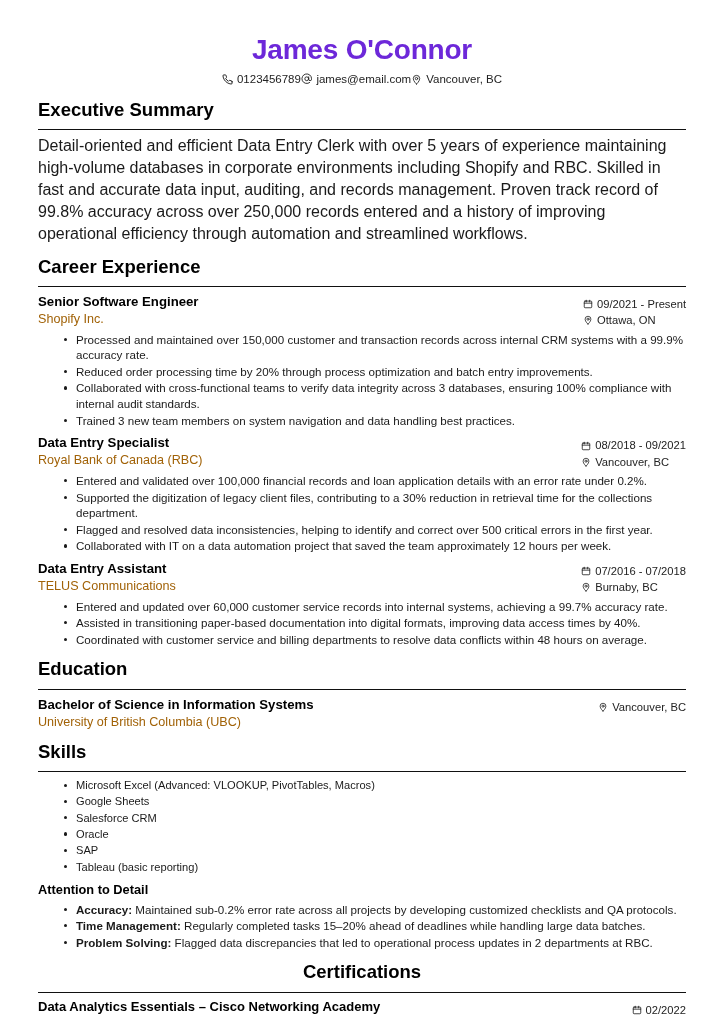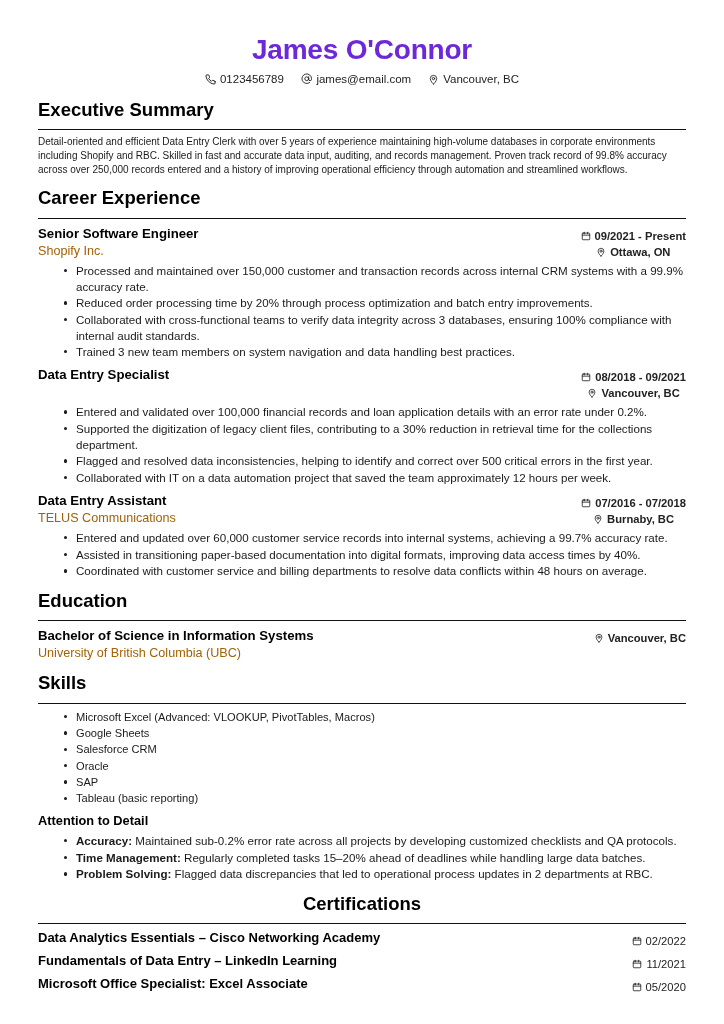--- a/index.html
+++ b/index.html
@@ -35,21 +35,20 @@
     line-height: 1.15;
     color: #6d28d9;
   }
   .contact-row {
     margin-top: 7px;
     font-size: 11.5px;
     color: #222;
     display: flex;
     justify-content: center;
     align-items: flex-start;
-    gap: 17px;
     flex-wrap: wrap;
   }
   .contact-item {
     display: inline-flex;
     align-items: center;
     gap: 4px;
     white-space: nowrap;
   }
   .contact-item .ico { display: inline-flex; align-items: center; }
 
@@ -61,21 +60,21 @@
     color: #000;
     line-height: 1.2;
     padding-bottom: 8px;
     border-bottom: 1.6px solid #111;
     margin-bottom: 5px;
   }
   .section-title.centered { text-align: center; }
 
   
   .summary-text {
-    font-size: 10px;
+    font-size: 16px;
     line-height: 1.37;
     color: #1a1a1a;
     text-align: left;
   }
 
   
   .entry { margin-top: 7px; }
   .entry:first-of-type { margin-top: 3px; }
   .entry-head {
     display: flex;
@@ -100,24 +99,23 @@
     flex: 0 0 auto;
     text-align: right;
     font-size: 11.2px;
     color: #222;
     padding-top: 2px;
     line-height: 1.45;
   }
   .meta-line {
     display: flex;
     align-items: center;
-    justify-content: center;
+    justify-content: flex-start;
     gap: 4px;
     white-space: nowrap;
-    font-weight: bold;
   }
 
   
   ul.bullets {
     list-style: none;
     margin: 3px 0 0 0;
     padding: 0 0 0 26px;
   }
   ul.bullets > li {
     position: relative;
@@ -264,20 +262,21 @@
         <li>Reduced order processing time by 20% through process optimization and batch entry improvements.</li>
         <li>Collaborated with cross-functional teams to verify data integrity across 3 databases, ensuring 100% compliance with internal audit standards.</li>
         <li>Trained 3 new team members on system navigation and data handling best practices.</li>
       </ul>
     </div>
 
     <div class="entry">
       <div class="entry-head">
         <div class="entry-left">
           <div class="entry-role">Data Entry Specialist</div>
+          <div class="entry-org">Royal Bank of Canada (RBC)</div>
         </div>
         <div class="entry-right">
           <div class="meta-line">
             <span>
               <svg width="10" height="10" viewBox="0 0 24 24" fill="none" stroke="#222" stroke-width="2" stroke-linecap="round" stroke-linejoin="round">
                 <rect x="3" y="5" width="18" height="16" rx="2"></rect>
                 <path d="M3 10h18M8 3v4M16 3v4"></path>
               </svg>
             </span>
             <span>08/2018 - 09/2021</span>

